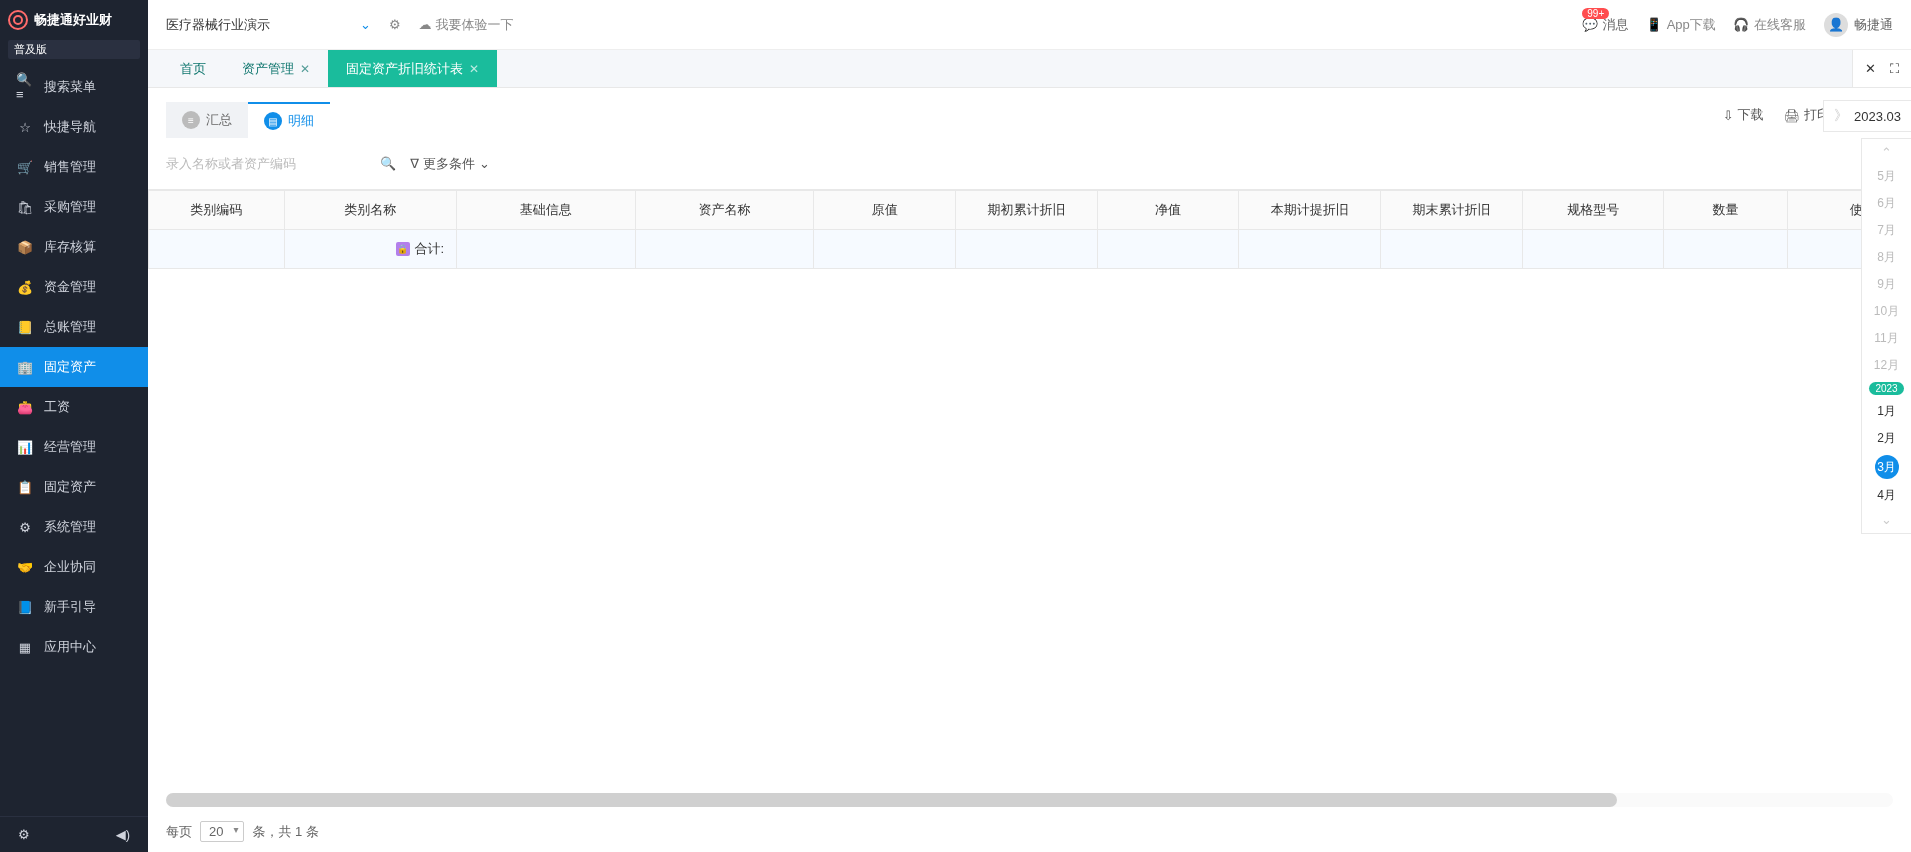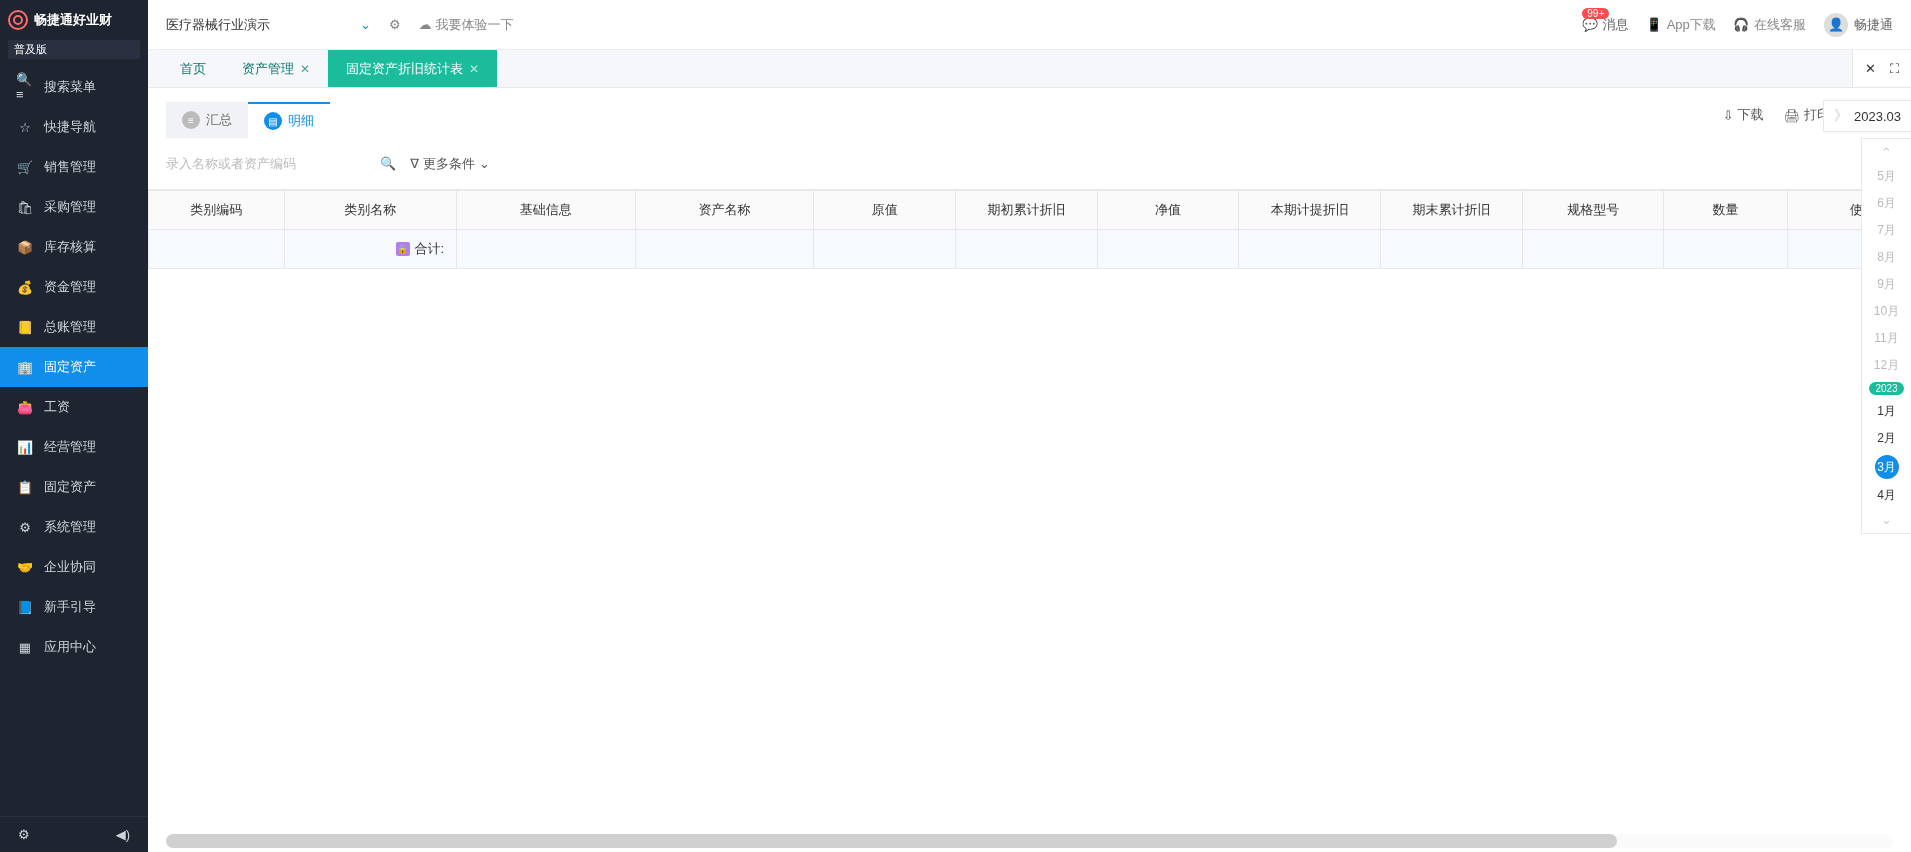--- a/index.html
+++ b/index.html
@@ -291,20 +291,25 @@
               </tr>
             </tbody>
         </table>
       </div>
 
       <div style="flex:1"></div>
       <div class="hscroll">
         <div class="hscroll-thumb"></div>
       </div>
 
+      <div class="pagination">
+        <span>每页</span>
+        <span class="page-select">20</span>
+        <span><span>条，</span><span>共 </span><span>1</span><span> 条</span></span>
+      </div>
     </div>
 
     <div class="period-tag">
       <span class="period-collapse">》</span>
       <span>2023.03</span>
     </div>
     <div class="period-panel" id="period-panel">
         <span class="period-nav">⌃</span>
         <span class="period-month">5月</span>
         <span class="period-month">6月</span>

